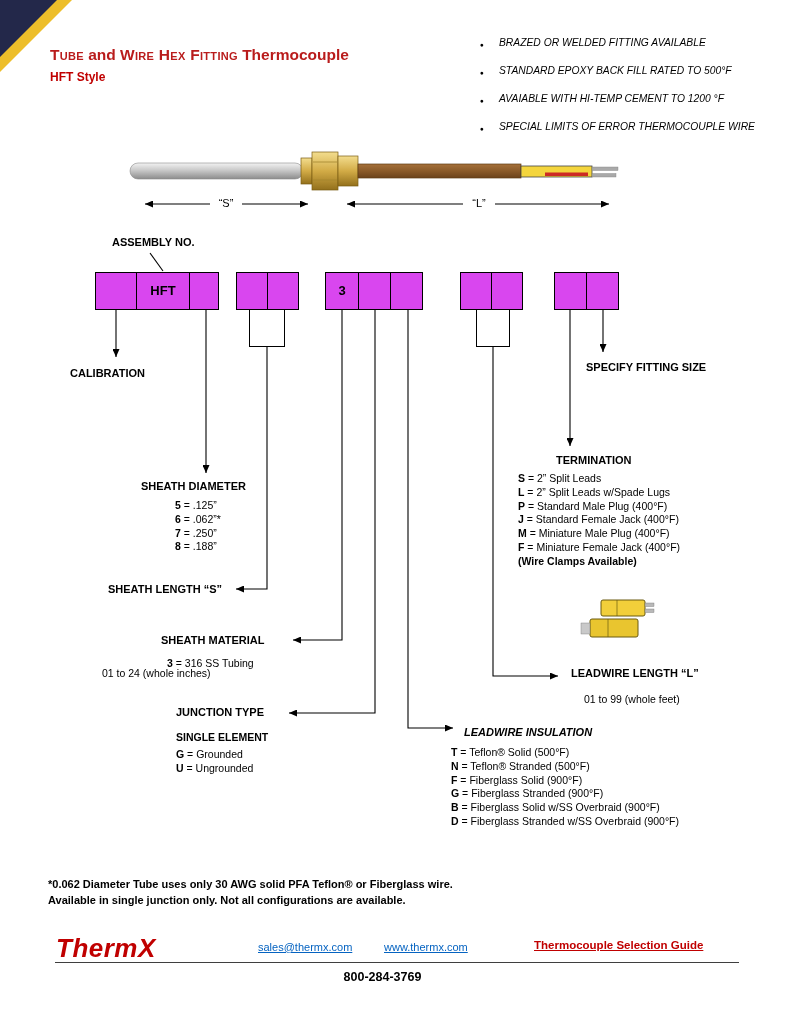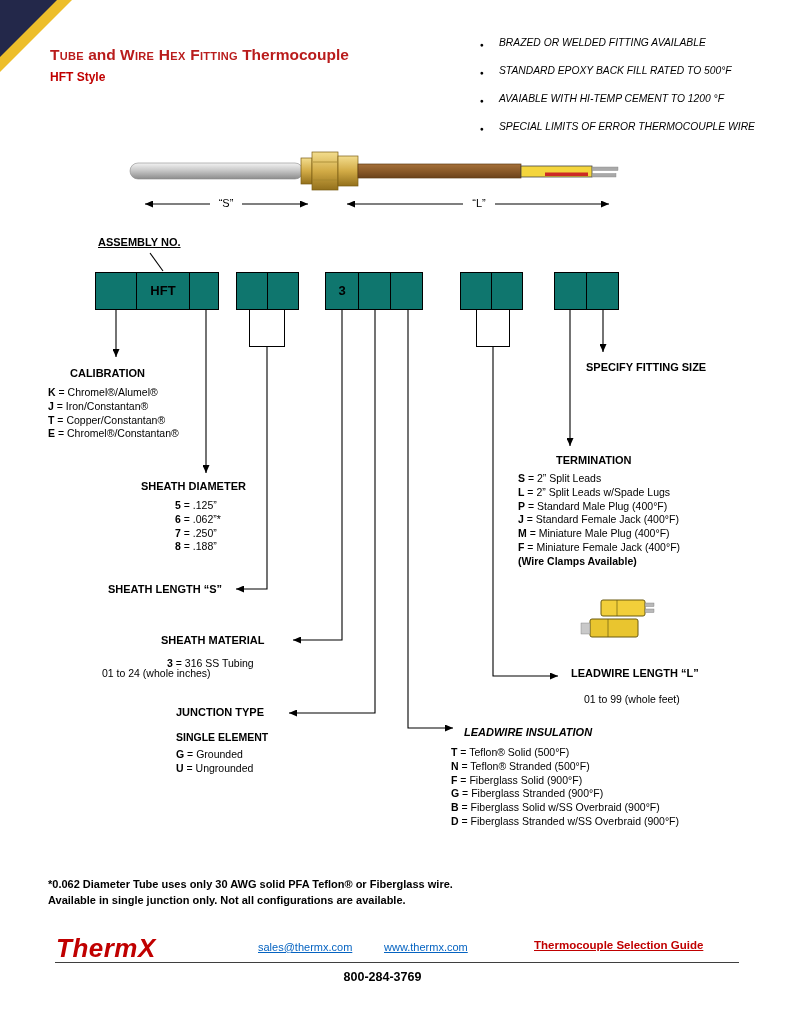--- a/index.html
+++ b/index.html
@@ -22,21 +22,21 @@
     font-size:10.3px; font-style:italic; line-height:13px; white-space:nowrap;
   }
   .features > div::before { content:"●"; position:absolute; left:2px; top:2px; font-size:6.5px; font-style:normal; }
 
   .dim-label { background:#fff; text-align:center; font-size:11px; padding:0 4px; line-height:15px; }
 
   .assembly { font-size:11px; font-weight:bold; }
 
   .boxrow { display:flex; top:272px; }
   .cell {
-    height:38px; border:1px solid #000; background:#0f766e; margin-left:-1px;
+    height:38px; border:1px solid #000; background:#d946ef; margin-left:-1px;
     text-align:center; font-weight:bold; font-size:13px; line-height:36px;
   }
   .cell:first-child { margin-left:0; }
   .subcell {
     border:1px solid #000; background:#fff; width:36px; height:38px;
     text-align:center; font-weight:bold; font-size:13px; line-height:36px;
   }
 
   .sec-title { font-size:11px; font-weight:bold; white-space:nowrap; }
   .sec-sub  { font-size:10.5px; font-weight:bold; white-space:nowrap; }
@@ -139,21 +139,21 @@
   <div class="abs features" style="left:478px; top:36px; width:300px;">
       <div>BRAZED OR WELDED FITTING AVAILABLE</div>
       <div>STANDARD EPOXY BACK FILL RATED  TO 500°F</div>
       <div>AVAIABLE WITH HI-TEMP CEMENT TO 1200 °F</div>
       <div>SPECIAL LIMITS OF ERROR THERMOCOUPLE WIRE</div>
     </div>
 
   <div class="abs dim-label" style="left:210px; top:196px; width:32px;">“S”</div>
   <div class="abs dim-label" style="left:463px; top:196px; width:32px;">“L”</div>
 
-  <div class="abs assembly" style="left:98px; top:236px;text-decoration:underline;">ASSEMBLY NO.</div>
+  <div class="abs assembly" style="left:112px; top:236px;">ASSEMBLY NO.</div>
 
   <div class="abs boxrow" style="left:95px;">
     <div class="cell" style="width:42px;"></div>
     <div class="cell" style="width:54px;">HFT</div>
     <div class="cell" style="width:30px;"></div>
   </div>
   <div class="abs boxrow" style="left:236px;">
     <div class="cell" style="width:32px;"></div>
     <div class="cell" style="width:32px;"></div>
   </div>
@@ -167,26 +167,20 @@
     <div class="cell" style="width:32px;"></div>
     <div class="cell" style="width:32px;"></div>
   </div>
   <div class="abs subcell" style="left:476px; top:309px; width:34px;"></div>
   <div class="abs boxrow" style="left:554px;">
     <div class="cell" style="width:33px;"></div>
     <div class="cell" style="width:33px;"></div>
   </div>
 
   <div class="abs sec-title" style="left:70px; top:367px;">CALIBRATION</div>
-  <div class="abs list" style="left:48px; top:386px;">
-      <div><b>K</b> = Chromel®/Alumel®</div>
-      <div><b>J</b> = Iron/Constantan®</div>
-      <div><b>T</b> = Copper/Constantan®</div>
-      <div><b>E</b> = Chromel®/Constantan®</div>
-    </div>
 
   <div class="abs sec-title" style="left:141px; top:480px;">SHEATH DIAMETER</div>
   <div class="abs list" style="left:175px; top:499px;">
       <div><b>5</b> = .125”</div>
       <div><b>6</b> = .062”*</div>
       <div><b>7</b> = .250”</div>
       <div><b>8</b> = .188”</div>
     </div>
 
   <div class="abs sec-title" style="left:108px; top:583px;">SHEATH LENGTH “S”</div>

